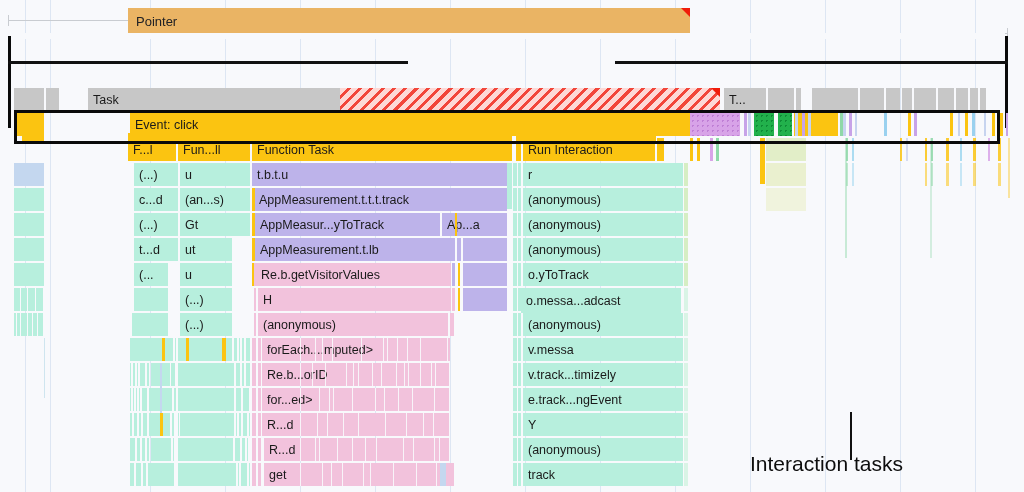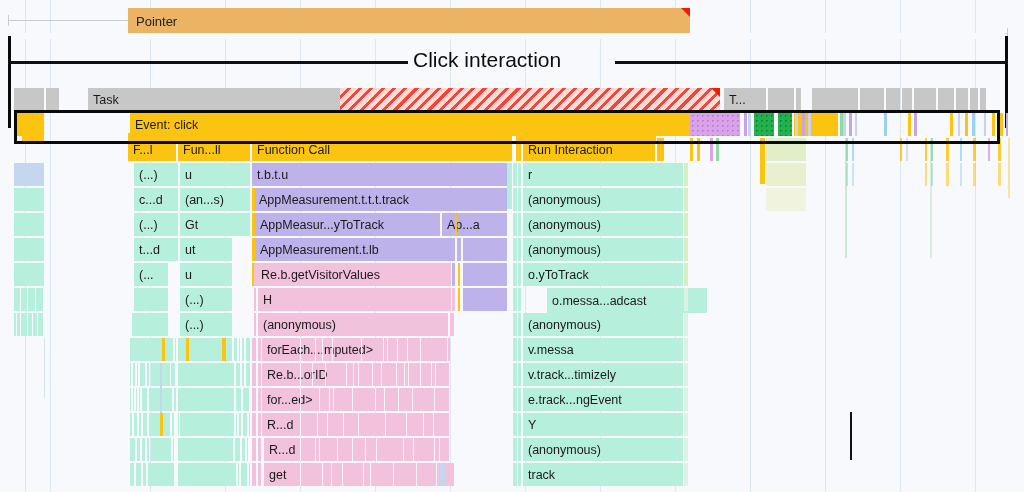--- a/index.html
+++ b/index.html
@@ -98,21 +98,20 @@
   <div class="pointer-bar" style="left:128px;top:8px;width:562px;height:26px;"></div>
   <div class="warn-tri" style="left:681px;top:8px;"></div>
   <div class="pointer-label" style="left:136px;top:15px;">Pointer</div>
 
   <div class="bigbox" style="left:8px;top:36px;width:1000px;height:92px;border-bottom:none;"></div>
 
   <div class="blk" style="left:11px;top:33px;width:994px;height:6px;background:#f8f9fc;"></div>
 
   <div class="callout-line" style="left:8px;top:61px;width:400px;height:3px;"></div>
   <div class="callout-line" style="left:615px;top:61px;width:393px;height:3px;"></div>
-  <div class="callout-text" style="left:413px;top:48px;">Click interaction</div>
 
   <div id="rows">
       <div class="fb c-task" style="left: 14px; top: 88px; width: 30px; height: 23px;"></div>
       <div class="fb c-task" style="left: 46px; top: 88px; width: 13px; height: 23px;"></div>
       <div class="fb c-task" style="left: 88px; top: 88px; width: 252px; height: 23px;">
         <span class="lbl">Task</span>
       </div>
       <div class="fb hatch" style="left: 340px; top: 88px; width: 380px; height: 23px;"></div>
       <div class="warn-tri" style="left: 711px; top: 88px;"></div>
       <div class="fb c-task" style="left: 724px; top: 88px; width: 42px; height: 23px;">
@@ -137,21 +136,21 @@
       <div class="fb grn-dot" style="left: 754px; top: 113px; width: 20px; height: 23px;"></div>
       <div class="fb grn-dot" style="left: 778px; top: 113px; width: 14px; height: 23px;"></div>
       <div class="fb c-event" style="left: 794px; top: 113px; width: 44px; height: 23px;"></div>
       <div class="fb c-js" style="left: 128px; top: 138px; width: 48px; height: 23px;">
         <span class="lbl">F...l</span>
       </div>
       <div class="fb c-js" style="left: 178px; top: 138px; width: 72px; height: 23px;">
         <span class="lbl">Fun...ll</span>
       </div>
       <div class="fb c-js" style="left: 252px; top: 138px; width: 260px; height: 23px;">
-        <span class="lbl">Function Call</span>
+        <span class="lbl">Function Task</span>
       </div>
       <div class="fb c-js" style="left: 523px; top: 138px; width: 132px; height: 23px;">
         <span class="lbl">Run Interaction</span>
       </div>
       <div class="fb c-teal" style="left: 134px; top: 163px; width: 44px; height: 23px;">
         <span class="lbl">(...)</span>
       </div>
       <div class="fb c-teal" style="left: 180px; top: 163px; width: 70px; height: 23px;">
         <span class="lbl">u</span>
       </div>
@@ -212,21 +211,21 @@
       <div class="fb c-teal" style="left: 523px; top: 263px; width: 160px; height: 23px;">
         <span class="lbl">o.yToTrack</span>
       </div>
       <div class="fb c-teal" style="left: 134px; top: 288px; width: 34px; height: 23px;"></div>
       <div class="fb c-teal" style="left: 180px; top: 288px; width: 52px; height: 23px;">
         <span class="lbl">(...)</span>
       </div>
       <div class="fb c-pink" style="left: 258px; top: 288px; width: 193px; height: 23px;">
         <span class="lbl">H</span>
       </div>
-      <div class="fb c-teal" style="left: 547px; top: 288px; width: 160px; height: 25px;">
+      <div class="fb c-teal" style="left: 521px; top: 288px; width: 160px; height: 25px;">
         <span class="lbl">o.messa...adcast</span>
       </div>
       <div class="fb c-teal" style="left: 132px; top: 313px; width: 36px; height: 23px;"></div>
       <div class="fb c-teal" style="left: 180px; top: 313px; width: 52px; height: 23px;">
         <span class="lbl">(...)</span>
       </div>
       <div class="fb c-pink" style="left: 258px; top: 313px; width: 190px; height: 23px;">
         <span class="lbl">(anonymous)</span>
       </div>
       <div class="fb c-teal" style="left: 523px; top: 313px; width: 160px; height: 23px;">
@@ -636,14 +635,15 @@
       <div class="blk" style="left: 690px; top: 138px; width: 3px; height: 23px; background: rgb(251, 196, 17); opacity: 1;"></div>
       <div class="blk" style="left: 697px; top: 138px; width: 3px; height: 23px; background: rgb(251, 196, 17); opacity: 1;"></div>
       <div class="blk" style="left: 22px; top: 133px; width: 22px; height: 8px; background: rgb(251, 196, 17); opacity: 1;"></div>
       <div class="blk" style="left: 128px; top: 133px; width: 384px; height: 8px; background: rgb(251, 196, 17); opacity: 1;"></div>
       <div class="blk" style="left: 516px; top: 133px; width: 140px; height: 8px; background: rgb(251, 196, 17); opacity: 1;"></div>
     </div>
 
   <div class="bigbox" style="left:14px;top:110px;width:986px;height:34px;"></div>
 
   <div class="callout-line" style="left:850px;top:412px;width:2px;height:48px;"></div>
+  <div class="callout-text" style="left:750px;top:452px;">Interaction tasks</div>
 
 </div>
 
 </body></html>

